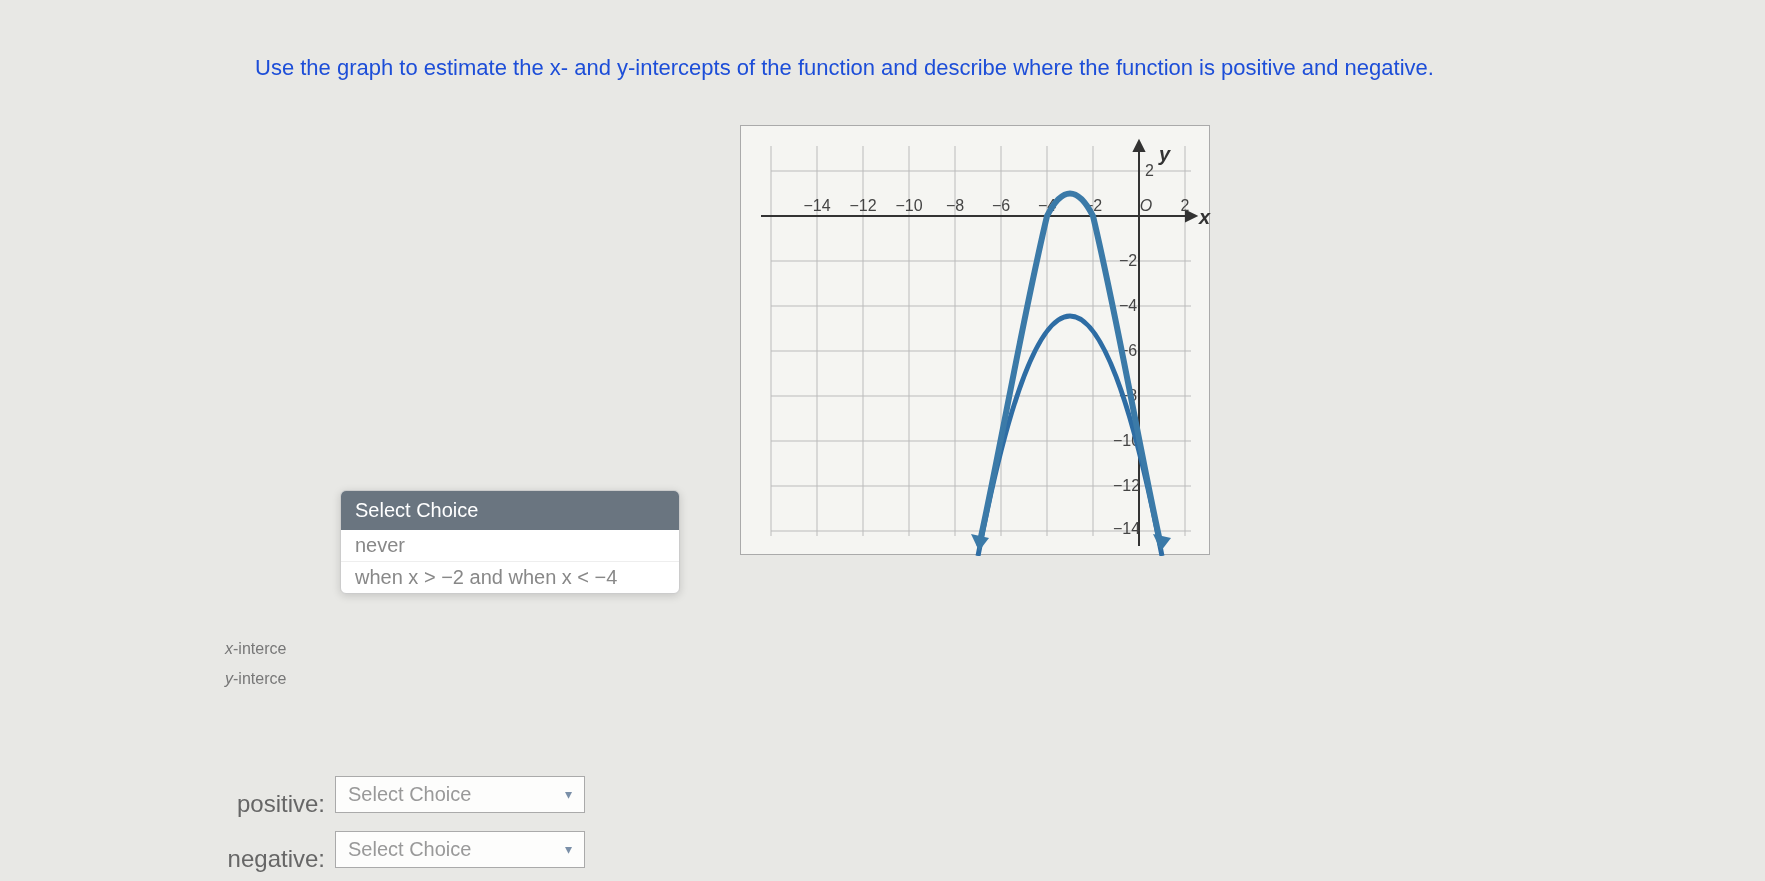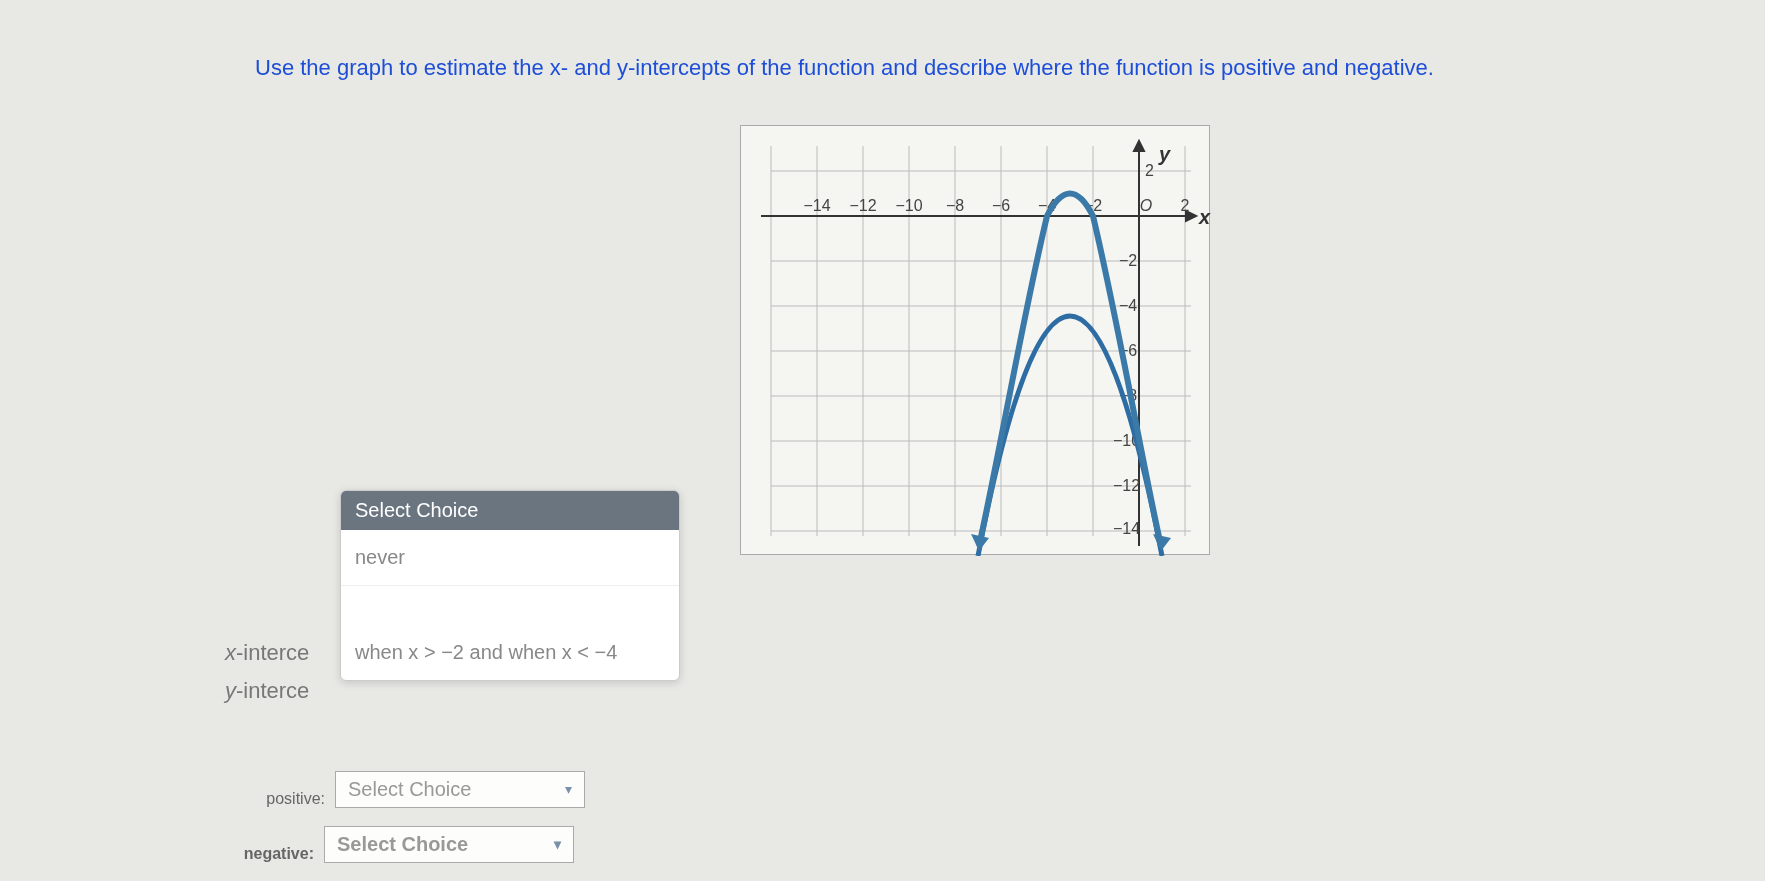--- a/index.html
+++ b/index.html
@@ -47,38 +47,37 @@
       overflow: hidden;
       margin-bottom: 8px;
     }
     .dropdown-header {
       background: #6a7580;
       color: #fff;
       padding: 8px 14px;
       font-size: 20px;
     }
     .dropdown-option {
-      padding: 16px 14px;
+      padding: 4px 14px;
       font-size: 20px;
       color: #888;
       border-bottom: 1px solid #eee;
       cursor: pointer;
     }
     .dropdown-option:last-child {
       border-bottom: none;
-      margin-top: 39px;
     }
     .label-row {
       display: flex;
       align-items: center;
       margin-top: 10px;
       gap: 10px;
     }
     .row-label {
-      font-size: 16px;
+      font-size: 24px;
       color: #666;
       width: 100px;
       text-align: right;
       font-style: italic;
       margin-top: 20px;
     }
     .row-label .normal {
       font-style: normal;
     }
     .select-box {
@@ -94,21 +93,21 @@
       cursor: pointer;
     }
     .chevron {
       color: #7a8fa8;
       font-size: 14px;
     }
     .intercept-labels {
       position: absolute;
       top: 640px;
       left: 225px;
-      font-size: 22px;
+      font-size: 16px;
       color: #777;
     }
     .intercept-row {
       margin-bottom: 12px;
     }
     .italic-x { font-style: italic; }
   </style>
 </head>
 <body>
 
@@ -205,21 +204,21 @@
 <div style="position:absolute; top:760px; left:225px;">
   <div class="label-row">
     <div class="row-label"><span class="normal">positive:</span></div>
     <div class="select-box">
       <span>Select Choice</span>
       <span class="chevron">▾</span>
     </div>
   </div>
 </div>
 
-<div style="position:absolute; top:815px; left:214px;font-weight:bold;">
+<div style="position:absolute; top:815px; left:225px;">
   <div class="label-row">
     <div class="row-label"><span class="normal">negative:</span></div>
     <div class="select-box">
       <span>Select Choice</span>
       <span class="chevron">▾</span>
     </div>
   </div>
 </div>
 
 </body></html>

